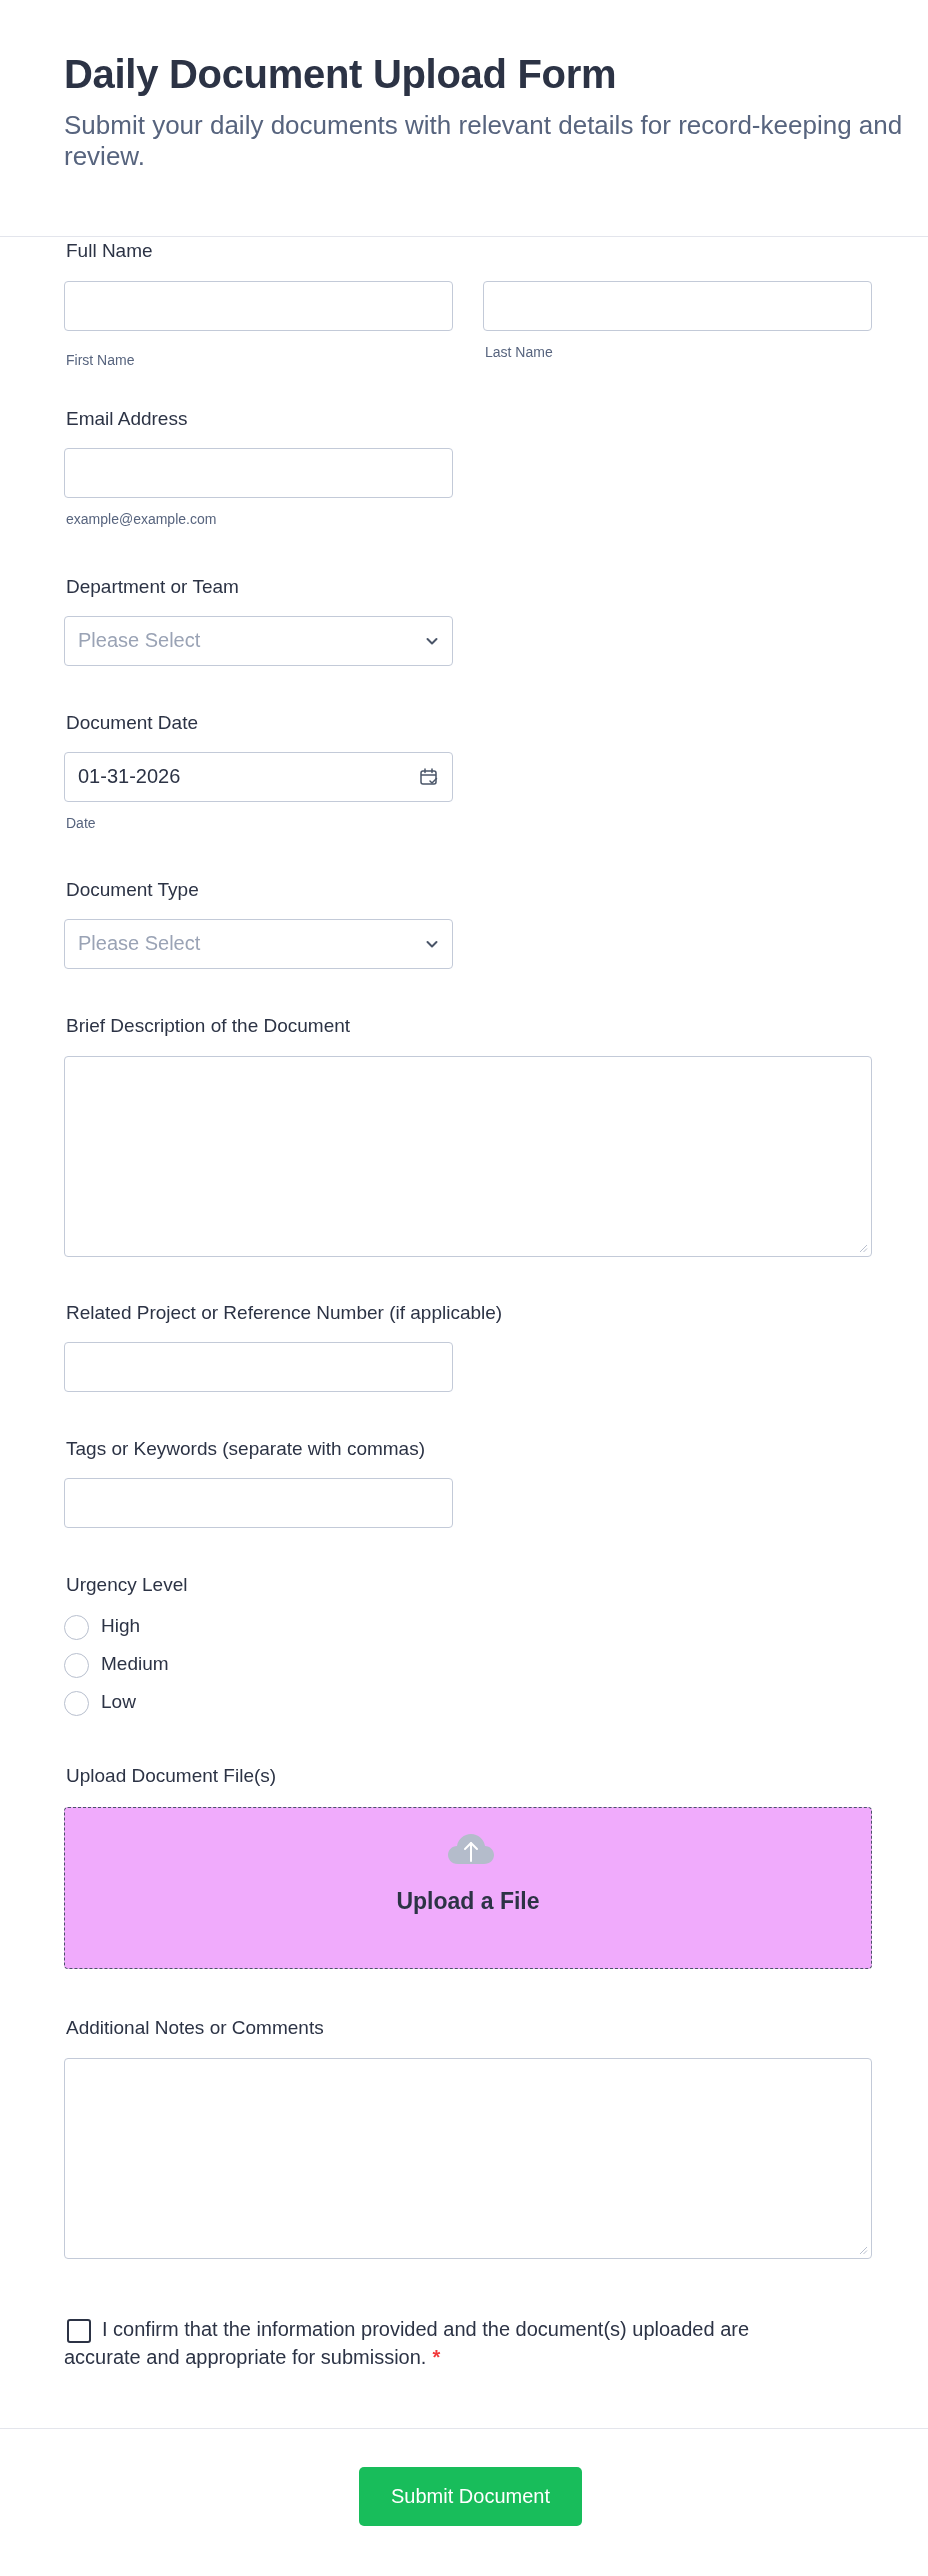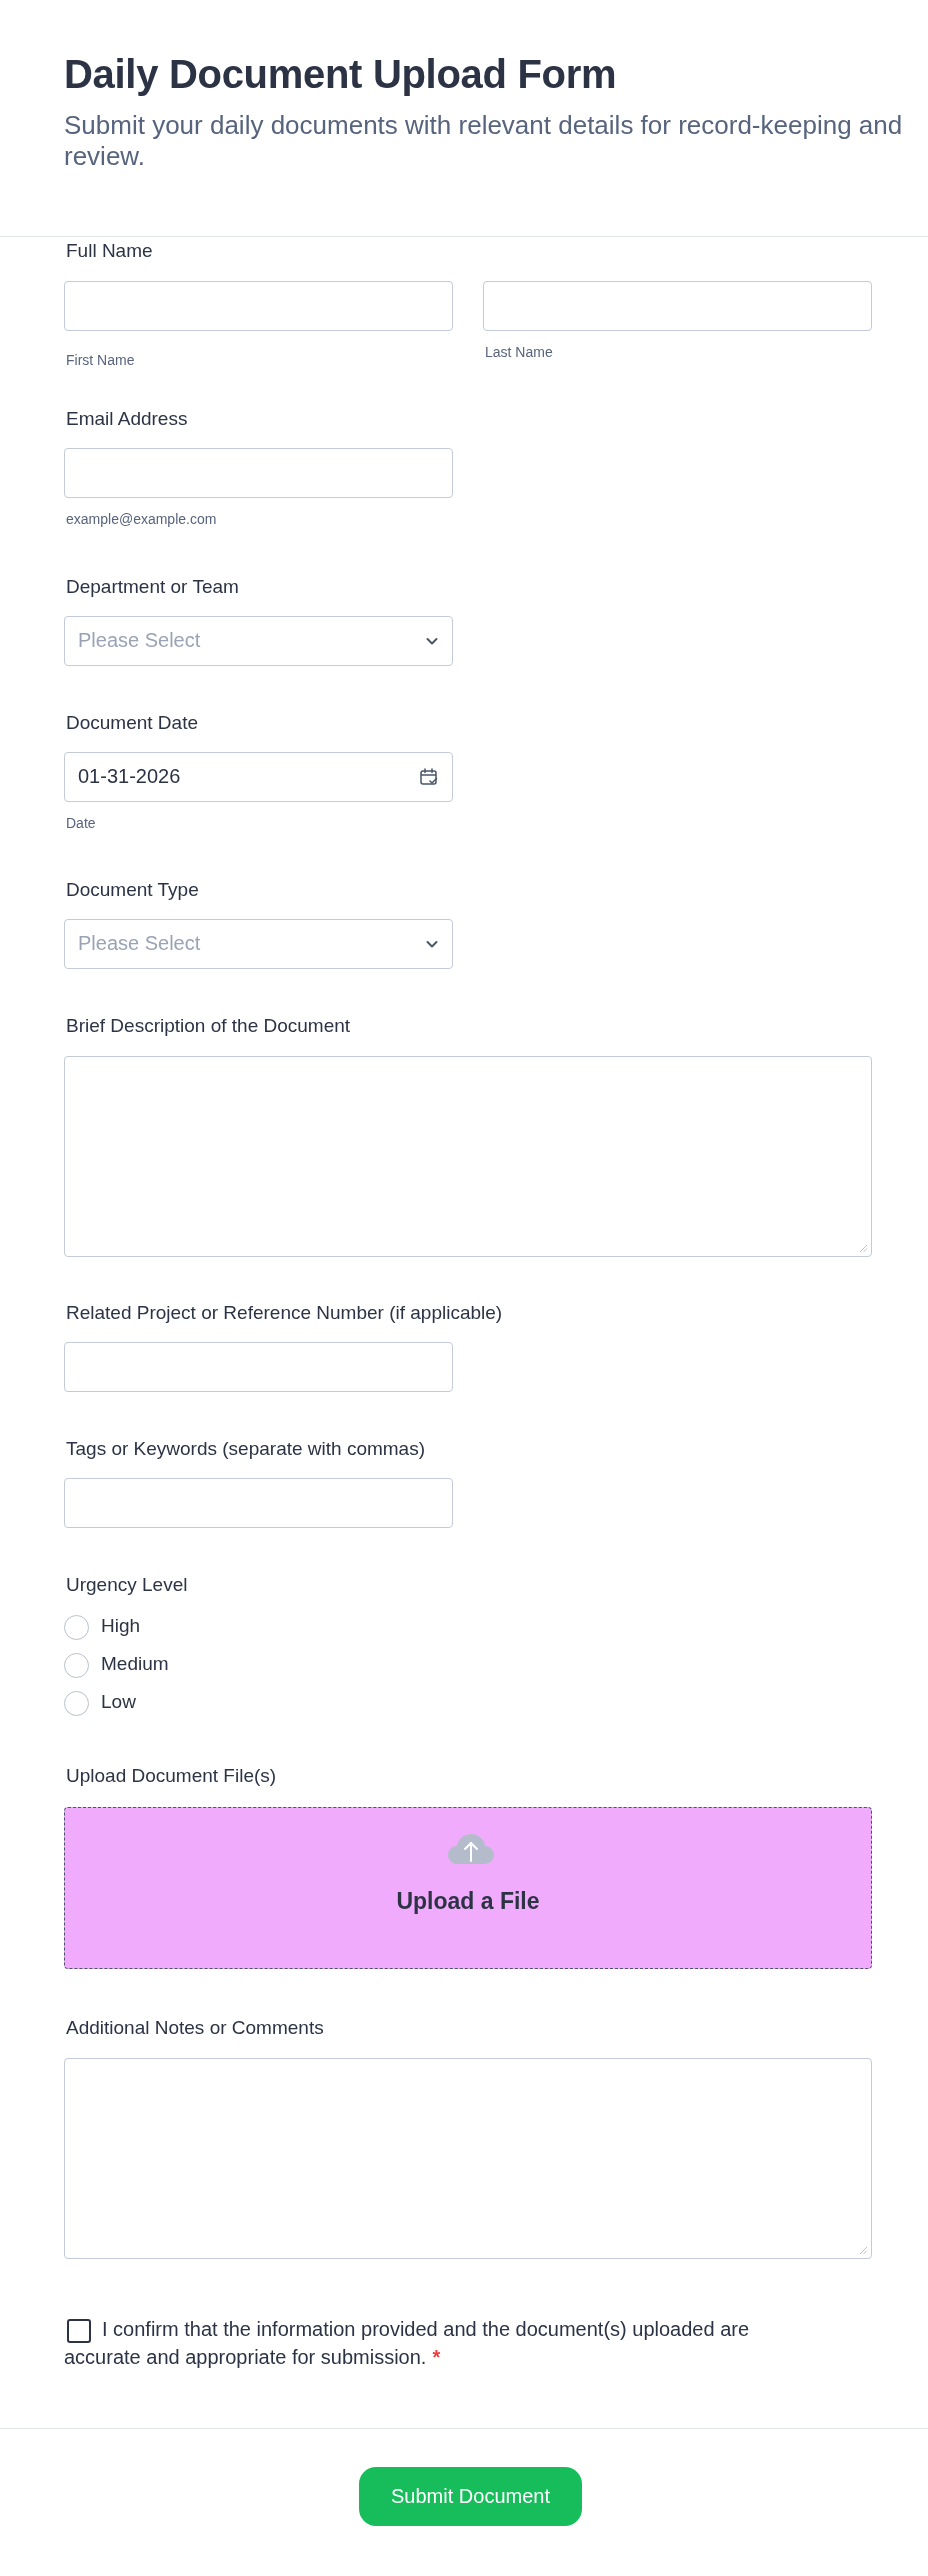--- a/index.html
+++ b/index.html
@@ -75,21 +75,21 @@
     .confirm-text {
       position: absolute; left: 0; top: 0; width: 719px; font-size: 20px; line-height: 28px; color: #2c3345;
       text-indent: 38px;
     }
     .required { color: #f23a3c; margin-left: 6px; font-weight: 700; }
     .footer-line {
       position: absolute; left: 0; top: 2428px; width: 928px; height: 1px; background: #e3e5ec;
     }
     .submit-button {
       position: absolute; left: 359px; top: 2467px; width: 223px; height: 59px;
-      background: #18bd5b; border: none; border-radius: 17px;
+      background: #18bd5b; border: none; border-radius: 5px;
       color: #ffffff; font-size: 20px; font-family: "Liberation Sans", "DejaVu Sans", sans-serif;
       cursor: pointer;
     }
   </style>
 </head>
 <body>
 
 <div class="header">
   <h1 class="page-title">Daily Document Upload Form</h1>
   <p class="page-subtitle">Submit your daily documents with relevant details for record-keeping and review.</p>

